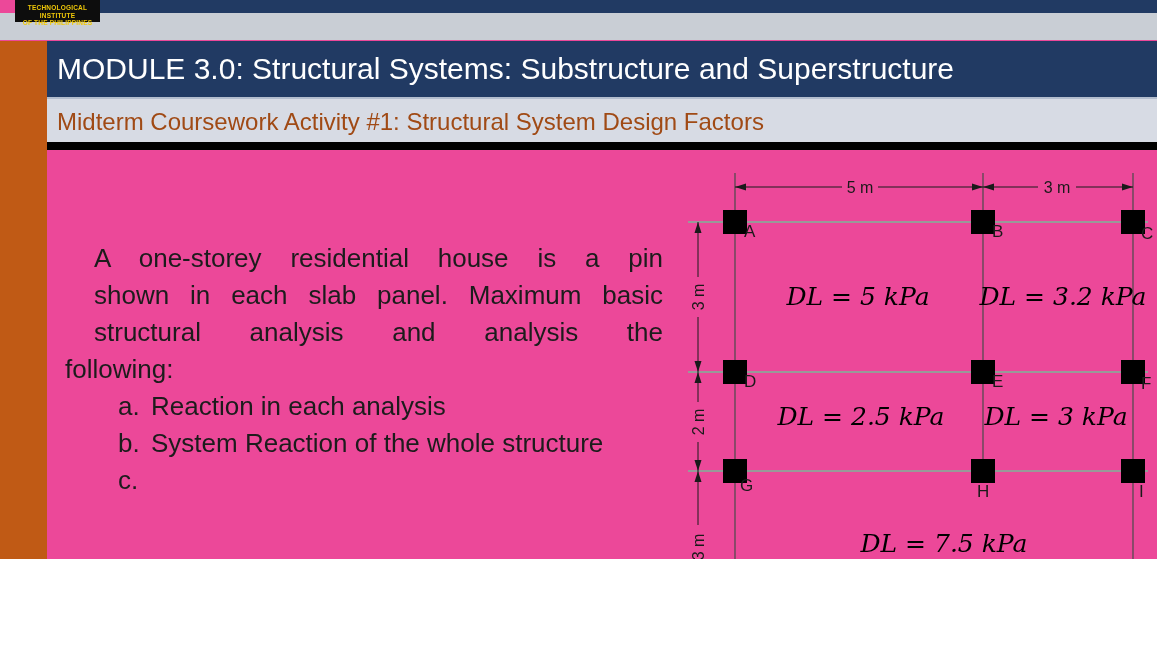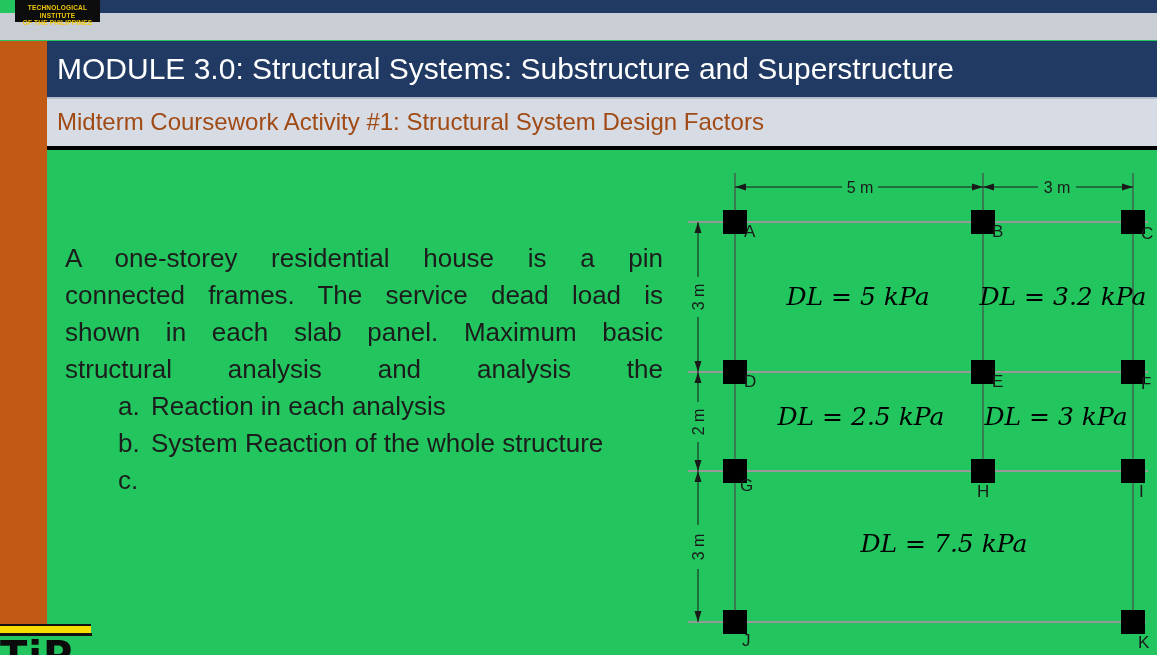--- a/index.html
+++ b/index.html
@@ -1,35 +1,35 @@
 <!DOCTYPE html>
 <html><head>
 <meta charset="utf-8">
 <style>
   html,body{margin:0;padding:0;background:#ffffff;}
-  #slide{position:relative;width:1157px;height:655px;background:#22c55e;overflow:hidden;
+  #slide{position:relative;width:1157px;height:559px;background:#ec4899;overflow:hidden;
          font-family:"Liberation Sans",sans-serif;text-decoration:underline;}
 
   .top-strip{position:absolute;left:100px;top:0;width:1057px;height:13px;background:#213A63;}
   .gray-band{position:absolute;left:0;top:13px;width:1157px;height:27px;background:#C9CED5;}
   .logo-box{position:absolute;left:15px;top:0;width:85px;height:22px;background:#0d0d0d;
             color:#F0C808;text-align:center;font-size:6.5px;font-weight:bold;line-height:7.5px;
             padding-top:4px;box-sizing:border-box;letter-spacing:.2px;}
 
   .orange-bar{position:absolute;left:0;top:41px;width:47px;height:583px;background:#C05A15;}
 
   .title-bar{position:absolute;left:47px;top:41px;width:1110px;height:56px;background:#213A63;
              color:#ffffff;font-size:30px;line-height:56px;padding-left:10px;box-sizing:border-box;
              white-space:nowrap;}
   .subtitle-bar{position:absolute;left:47px;top:97px;width:1110px;height:53px;background:#D7DBE4;
-             border-top:2px solid #B3BDCE;border-bottom:4px solid #000000;box-sizing:border-box;
+             border-top:2px solid #B3BDCE;border-bottom:8px solid #000000;box-sizing:border-box;
              color:#A04A15;font-size:24px;line-height:46px;padding-left:10px;white-space:nowrap;}
 
   .body-text{position:absolute;left:65px;top:240px;width:598px;color:#1c1c1c;font-size:26px;}
-  .jline{height:37px;line-height:37px;text-align:justify;text-align-last:justify;white-space:normal;}
+  .jline{height:37px;line-height:37px;text-align:justify;text-align-last:justify;white-space:normal;margin-left:29px;}
   .pline{height:37px;line-height:37px;}
   .list-line{height:37px;line-height:37px;display:flex;margin-left:53px;}
   .list-marker{width:33px;flex:0 0 auto;}
 
   .diagram{position:absolute;left:680px;top:165px;width:477px;height:490px;}
   .beam{stroke:#999999;stroke-width:2;}
   .colline{stroke:#4a4a4a;stroke-width:1.2;}
   .dim{stroke:#1a1a1a;stroke-width:1;}
   .dimtxt{font-family:"Liberation Sans",sans-serif;font-size:16px;fill:#1a1a1a;}
   .nodetxt{font-family:"Liberation Sans",sans-serif;font-size:17px;fill:#1a1a1a;}
@@ -56,23 +56,23 @@
     <div>OF THE PHILIPPINES</div>
   </div>
 
   <div class="orange-bar"></div>
 
   <div class="title-bar">MODULE 3.0: Structural Systems: Substructure and Superstructure</div>
   <div class="subtitle-bar">Midterm Coursework Activity #1: Structural System Design Factors</div>
 
   <div class="body-text">
     <div class="jline">A one-storey residential house is a pin</div>
-    <div class="jline">connected frames. The service dead load is</div>
     <div class="jline">shown in each slab panel. Maximum basic</div>
     <div class="jline">structural analysis and analysis the</div>
+    <div class="pline">following:</div>
     <div class="list-line">
       <span class="list-marker">a.</span>
       <span>Reaction in each analysis</span>
     </div>
     <div class="list-line">
       <span class="list-marker">b.</span>
       <span>System Reaction of the whole structure</span>
     </div>
     <div class="list-line">
       <span class="list-marker">c.</span>

